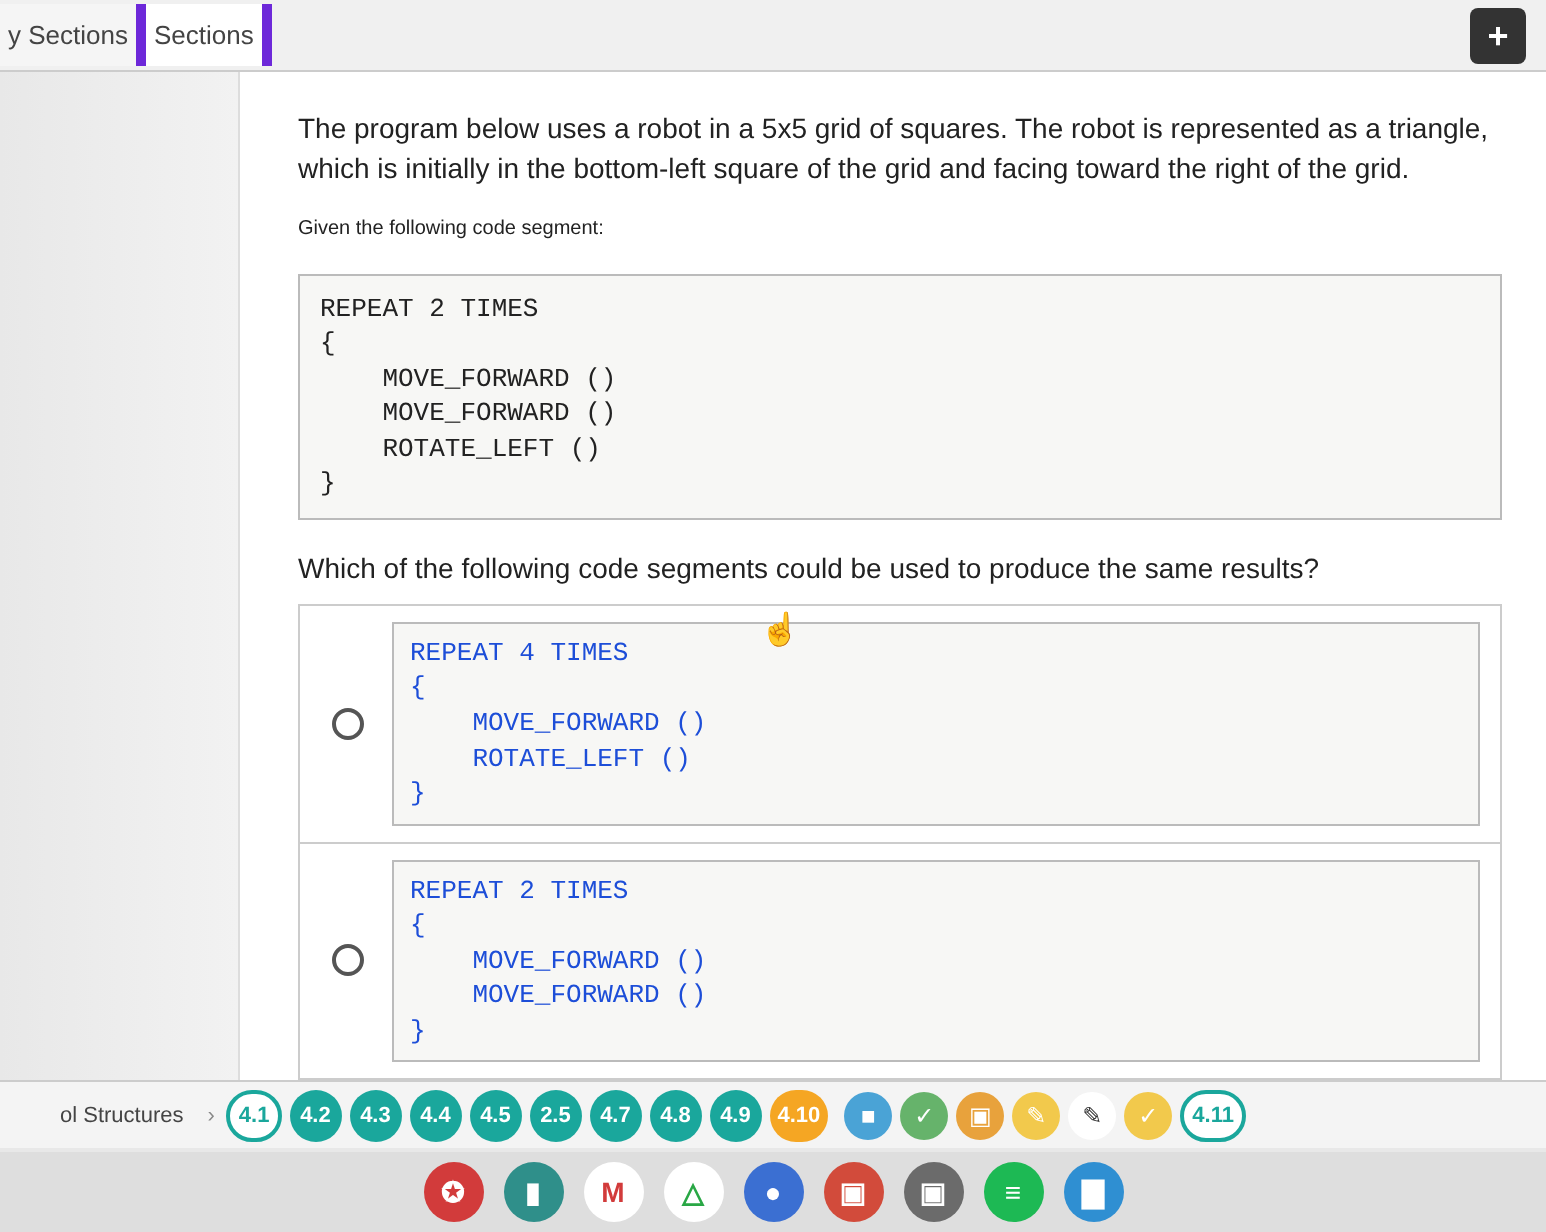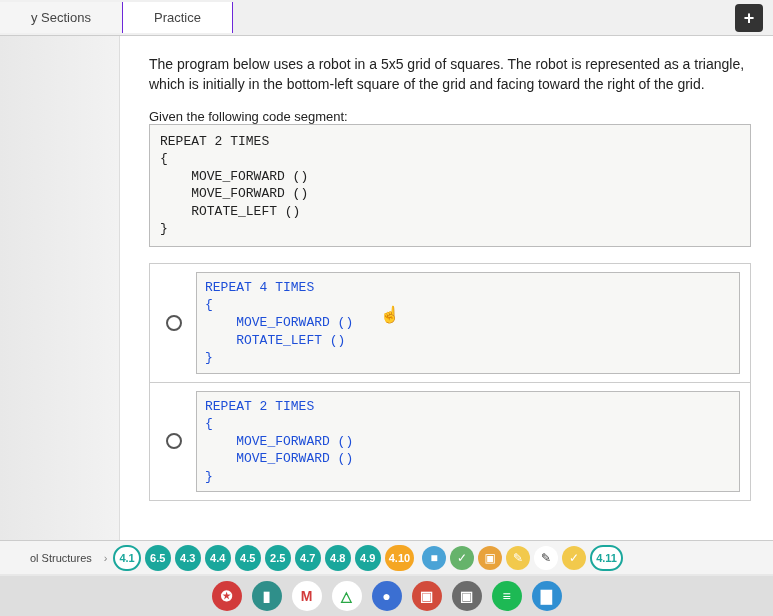--- a/index.html
+++ b/index.html
@@ -14,24 +14,24 @@
   }
   .top-tabs {
     display: flex;
     align-items: center;
     background: #f0f0f0;
     border-bottom: 1px solid #ccc;
     height: 36px;
     position: relative;
   }
   .tab {
-    padding: 8px 31px;
+    padding: 8px 4px;
     font-size: 13px;
     color: #444;
-    border-right: 1px solid #6d28d9;
+    border-right: 5px solid #6d28d9;
     background: #f5f5f5;
     cursor: pointer;
   }
   .tab.active { background: #fff; }
   .add-tab {
     position: absolute;
     right: 10px;
     top: 4px;
     width: 28px;
     height: 28px;
@@ -53,22 +53,22 @@
     overflow: hidden;
     border-left: 1px solid #ddd;
   }
   .intro {
     font-size: 14px;
     line-height: 1.45;
     color: #222;
     margin-bottom: 14px;
   }
   .prompt {
-    font-size: 13px;
-    margin-bottom: 0;
+    font-size: 10px;
+    margin-bottom: 17px;
   }
   .code-box {
     border: 1px solid #bbb;
     background: #f7f7f5;
     padding: 8px 10px;
     font-family: "Courier New", monospace;
     font-size: 13px;
     white-space: pre;
     color: #222;
     margin-bottom: 16px;
@@ -195,35 +195,36 @@
     width: 120px;
     background: linear-gradient(to right,#e8e8e8,#f2f2f2);
     border-right:1px solid #ddd;
   }
 </style>
 </head>
 <body>
 
 <div class="top-tabs">
   <div class="tab">y Sections</div>
-  <div class="tab active">Practice</div>
+  <div class="tab active">Sections</div>
   <div class="add-tab">+</div>
 </div>
 
 <div class="left-gutter"></div>
 
 <div class="content">
   <p class="intro">The program below uses a robot in a 5x5 grid of squares. The robot is represented as a triangle, which is initially in the bottom-left square of the grid and facing toward the right of the grid.</p>
   <p class="prompt">Given the following code segment:</p>
   <div class="code-box">REPEAT 2 TIMES
 {
     MOVE_FORWARD ()
     MOVE_FORWARD ()
     ROTATE_LEFT ()
 }</div>
+  <p class="question">Which of the following code segments could be used to produce the same results?</p>
 
   <div class="options">
     <div class="option-row">
       <div class="radio"></div>
       <div class="option-code">REPEAT 4 TIMES
 {
     MOVE_FORWARD ()
     ROTATE_LEFT ()
 }</div>
     </div>
@@ -238,21 +239,21 @@
   </div>
 </div>
 
 <span class="cursor-hand">☝</span>
 
 <div class="bottom-nav">
   <span class="chapter-label">ol Structures</span>
   <span class="nav-chev">›</span>
   <div id="nav-pills" style="display:flex;gap:4px;align-items:flex-end;">
       <div class="pill white">4.1</div>
-      <div class="pill teal">6.5</div>
+      <div class="pill teal">4.2</div>
       <div class="pill teal">4.3</div>
       <div class="pill teal">4.4</div>
       <div class="pill teal">4.5</div>
       <div class="pill teal">2.5</div>
       <div class="pill teal">4.7</div>
       <div class="pill teal">4.8</div>
       <div class="pill teal">4.9</div>
       <div class="pill orange">4.10</div>
     </div>
   <div id="nav-trailing" style="display:flex;gap:4px;align-items:center;margin-left:4px;">

